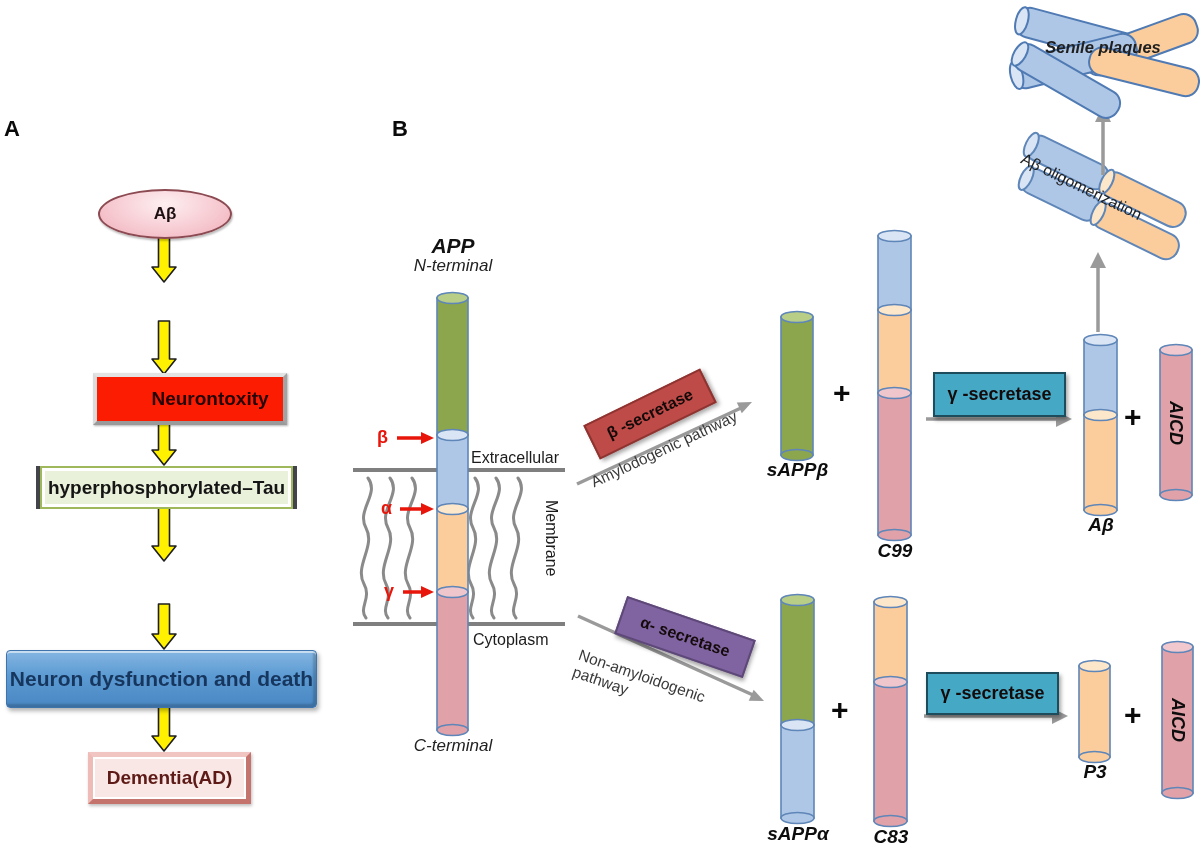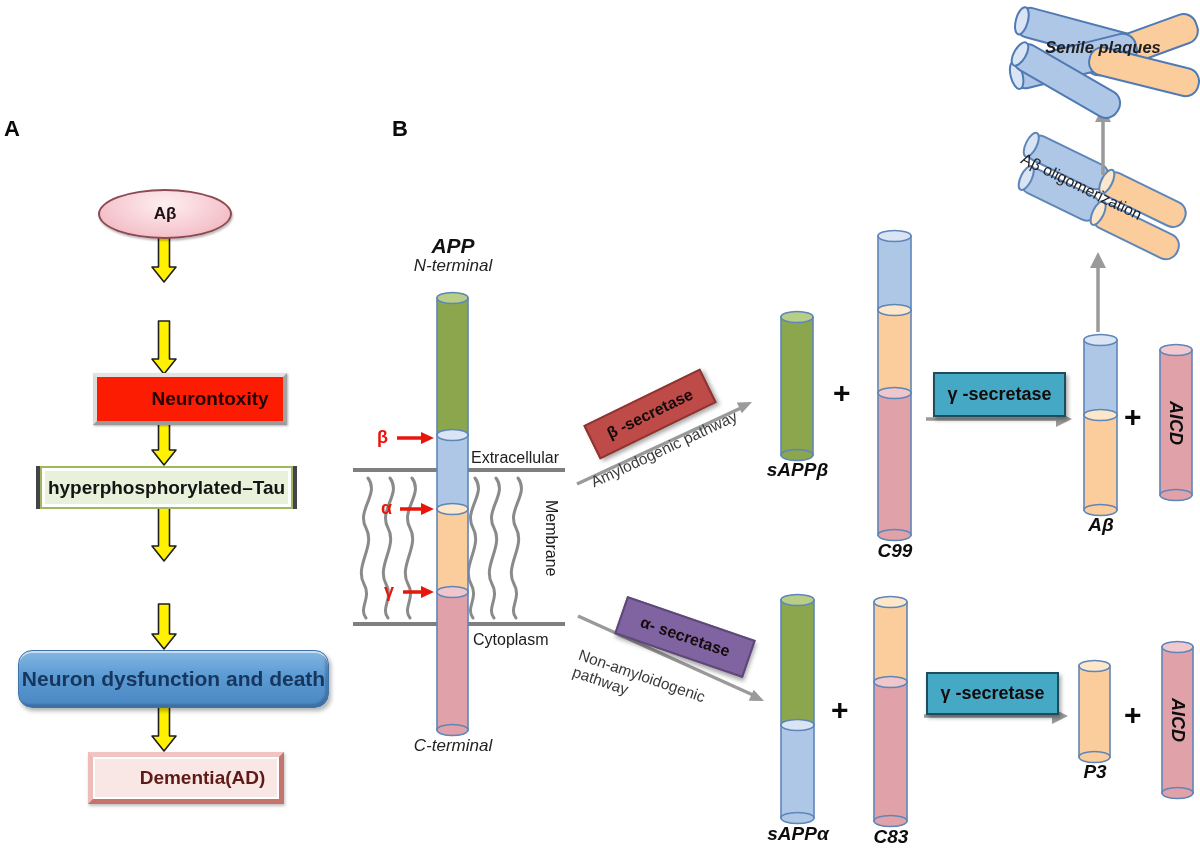--- a/index.html
+++ b/index.html
@@ -20,27 +20,27 @@
   #node-neurontoxity{left:93px;top:373px;width:146px;height:44px;background:#fb1c02;
       border:4px solid;border-color:#e3e3e3 #a3a3a3 #9a9a9a #dcdcdc;color:#24050a;
       box-shadow:1px 1px 2px rgba(0,0,0,.3);padding-left:40px;}
   #node-tau{left:40px;top:466px;width:249px;height:39px;background:#e9f1da;
       border:2px solid #9fb85c;box-shadow:-4px 0 0 #43434b,4px 0 0 #43434b,inset 0 0 0 3px #ffffff;
       color:#141414;}
   #node-nfts{left:85px;top:562px;width:158px;height:41px;
       background:linear-gradient(180deg,#93b055 0%,#7c9a3d 55%,#6d8c36 100%);
       border:2px solid #8e8ea6;color:#10150a;
       box-shadow:inset 2px 2px 0 rgba(255,255,255,.28),inset -2px -3px 0 rgba(0,0,0,.22),1px 2px 2px rgba(0,0,0,.25);}
-  #node-dysfunction{left:18px;top:650px;width:309px;height:56px;border-radius:14px;
+  #node-dysfunction{left:6px;top:650px;width:309px;height:56px;border-radius:4px;
       background:linear-gradient(180deg,#85b6e2 0%,#5b9ad2 45%,#4a87c3 100%);
       border:1px solid #3e74ab;color:#17365e;font-size:21px;
       box-shadow:inset 0 2px 0 rgba(255,255,255,.55),inset -3px -3px 2px rgba(0,0,0,.18),2px 3px 4px rgba(0,0,0,.3);}
   #node-dementia{left:88px;top:752px;width:153px;height:42px;background:#f8e7e5;
       border:5px solid;border-color:#f0c5c2 #c4736d #c4736d #eebbb7;color:#5d1a16;
-      box-shadow:inset 0 0 0 2px #ffffff,1px 2px 3px rgba(0,0,0,.25);padding-left:33px;}
+      box-shadow:inset 0 0 0 2px #ffffff,1px 2px 3px rgba(0,0,0,.25);}
   .secretase{position:absolute;display:flex;align-items:center;justify-content:center;
       font-weight:bold;font-size:16px;color:#140a0a;box-shadow:2px 3px 4px rgba(0,0,0,.35);}
   #enzyme-beta{left:585px;top:395px;width:126px;height:34px;background:#be4b48;
       border:2px solid #8d3431;transform:rotate(-26deg);}
   #enzyme-alpha{left:617px;top:617px;width:132px;height:36px;background:#8064a2;
       border:2px solid #5d4878;transform:rotate(19deg);}
   #enzyme-gamma-top{left:933px;top:372px;width:129px;height:41px;background:#45a9c6;
       border:2px solid #1d4c5c;font-size:18px;}
   #enzyme-gamma-bottom{left:926px;top:672px;width:129px;height:39px;background:#45a9c6;
       border:2px solid #1d4c5c;font-size:18px;}

